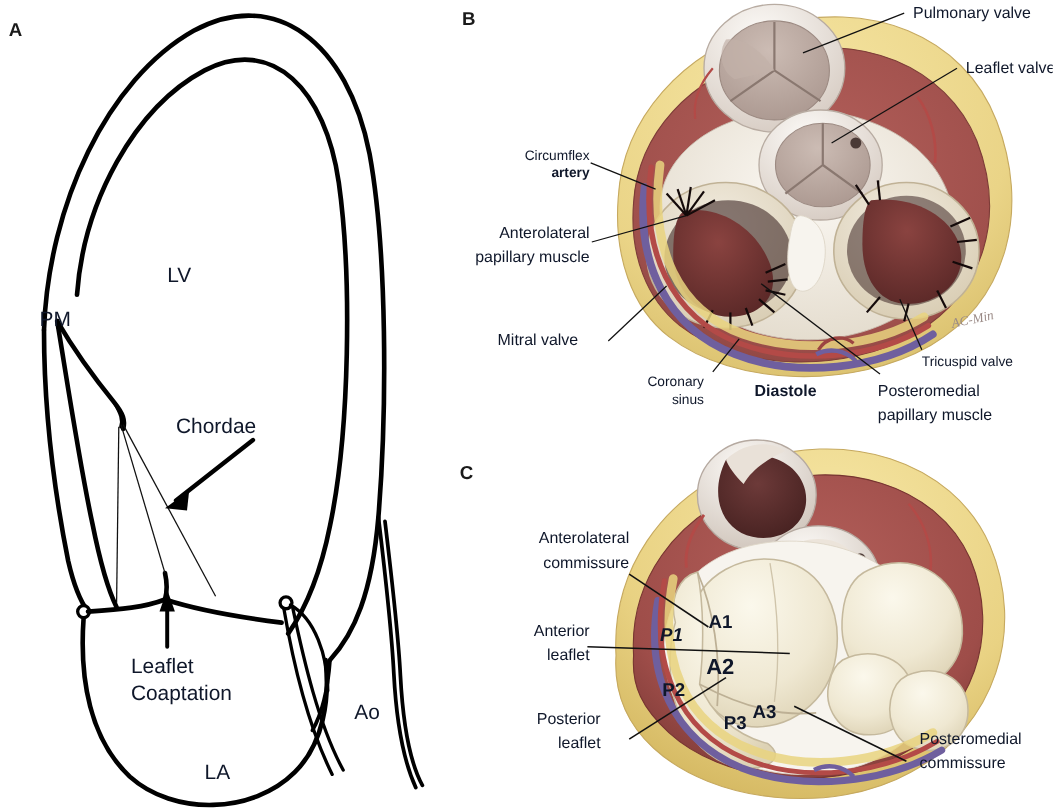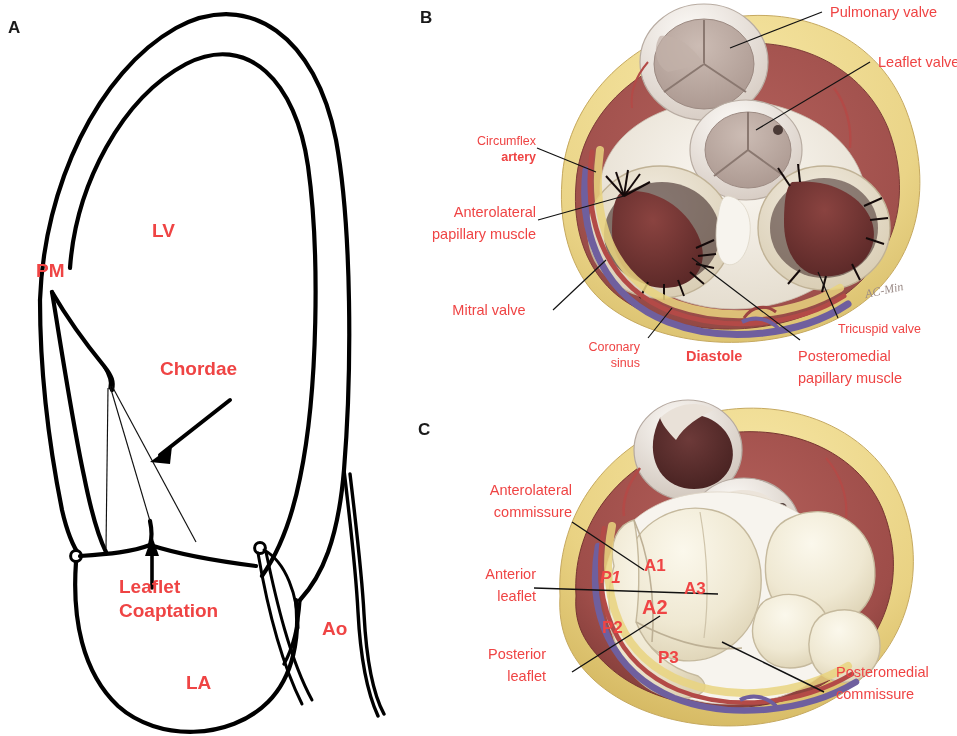--- a/index.html
+++ b/index.html
@@ -4,24 +4,24 @@
 <style>
   html,body{margin:0;padding:0;background:#ffffff;}
   body{width:957px;height:736px;position:relative;overflow:hidden;
        font-family:"Liberation Sans",sans-serif;color:#000;}
   .fig{position:absolute;left:0;top:0;width:957px;height:736px;}
   .panel-letter{position:absolute;font-weight:bold;font-size:17px;color:#1a1a1a;}
   #letter-A{left:8px;top:18px;}
   #letter-B{left:420px;top:8px;}
   #letter-C{left:418px;top:420px;}
 
-  .lbl{position:absolute;font-size:14.5px;line-height:1.16;color:#ef4444;white-space:pre;}
+  .lbl{position:absolute;font-size:14.5px;line-height:1.16;color:#0f172a;white-space:pre;}
   .lbl.thin{font-size:12.5px;}
   .lbl.bold{font-weight:bold;}
-  .lbl.big{font-size:19px;font-weight:bold;}
+  .lbl.big{font-size:19px;font-weight:normal;margin-top:20px;}
   .lbl.right{text-align:right;}
 
   svg{position:absolute;left:0;top:0;overflow:visible;}
   .ln{stroke:#111;stroke-width:1.15;fill:none;}
   .ln2{stroke:#111;stroke-width:1.4;fill:none;}
   .dk{stroke:#000;fill:none;}
 </style>
 </head>
 <body>
 
@@ -379,19 +379,19 @@
   <div class="lbl right" style="left:442px;top:588px;width:94px;">leaflet</div>
 
   <div class="lbl right" style="left:442px;top:646px;width:104px;">Posterior</div>
   <div class="lbl right" style="left:442px;top:668px;width:104px;">leaflet</div>
 
   <div class="lbl" style="left:836px;top:664px;">Posteromedial</div>
   <div class="lbl" style="left:836px;top:686px;">commissure</div>
 
   <div class="lbl bold" style="left:644px;top:556px;font-size:17px;">A1</div>
   <div class="lbl bold" style="left:642px;top:596px;font-size:20px;">A2</div>
-  <div class="lbl bold" style="left:684px;top:579px;font-size:17px;text-align:center;">A3</div>
+  <div class="lbl bold" style="left:684px;top:638px;font-size:17px;text-align:center;">A3</div>
   <div class="lbl bold" style="left:600px;top:568px;font-size:17px;font-style:italic;">P1</div>
   <div class="lbl bold" style="left:602px;top:618px;font-size:17px;">P2</div>
   <div class="lbl bold" style="left:658px;top:648px;font-size:17px;">P3</div>
 
   <div class="lbl bold" style="left:706px;top:712px;margin-top:46px;">Systole</div>
 </div>
 
 </body></html>

